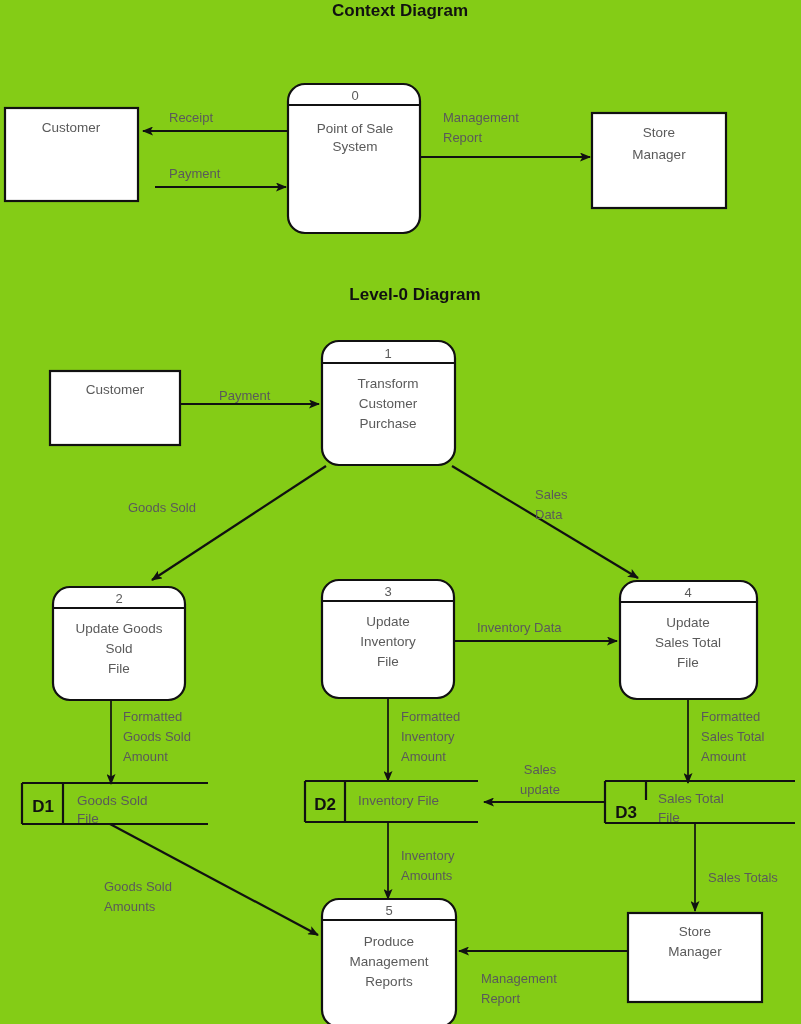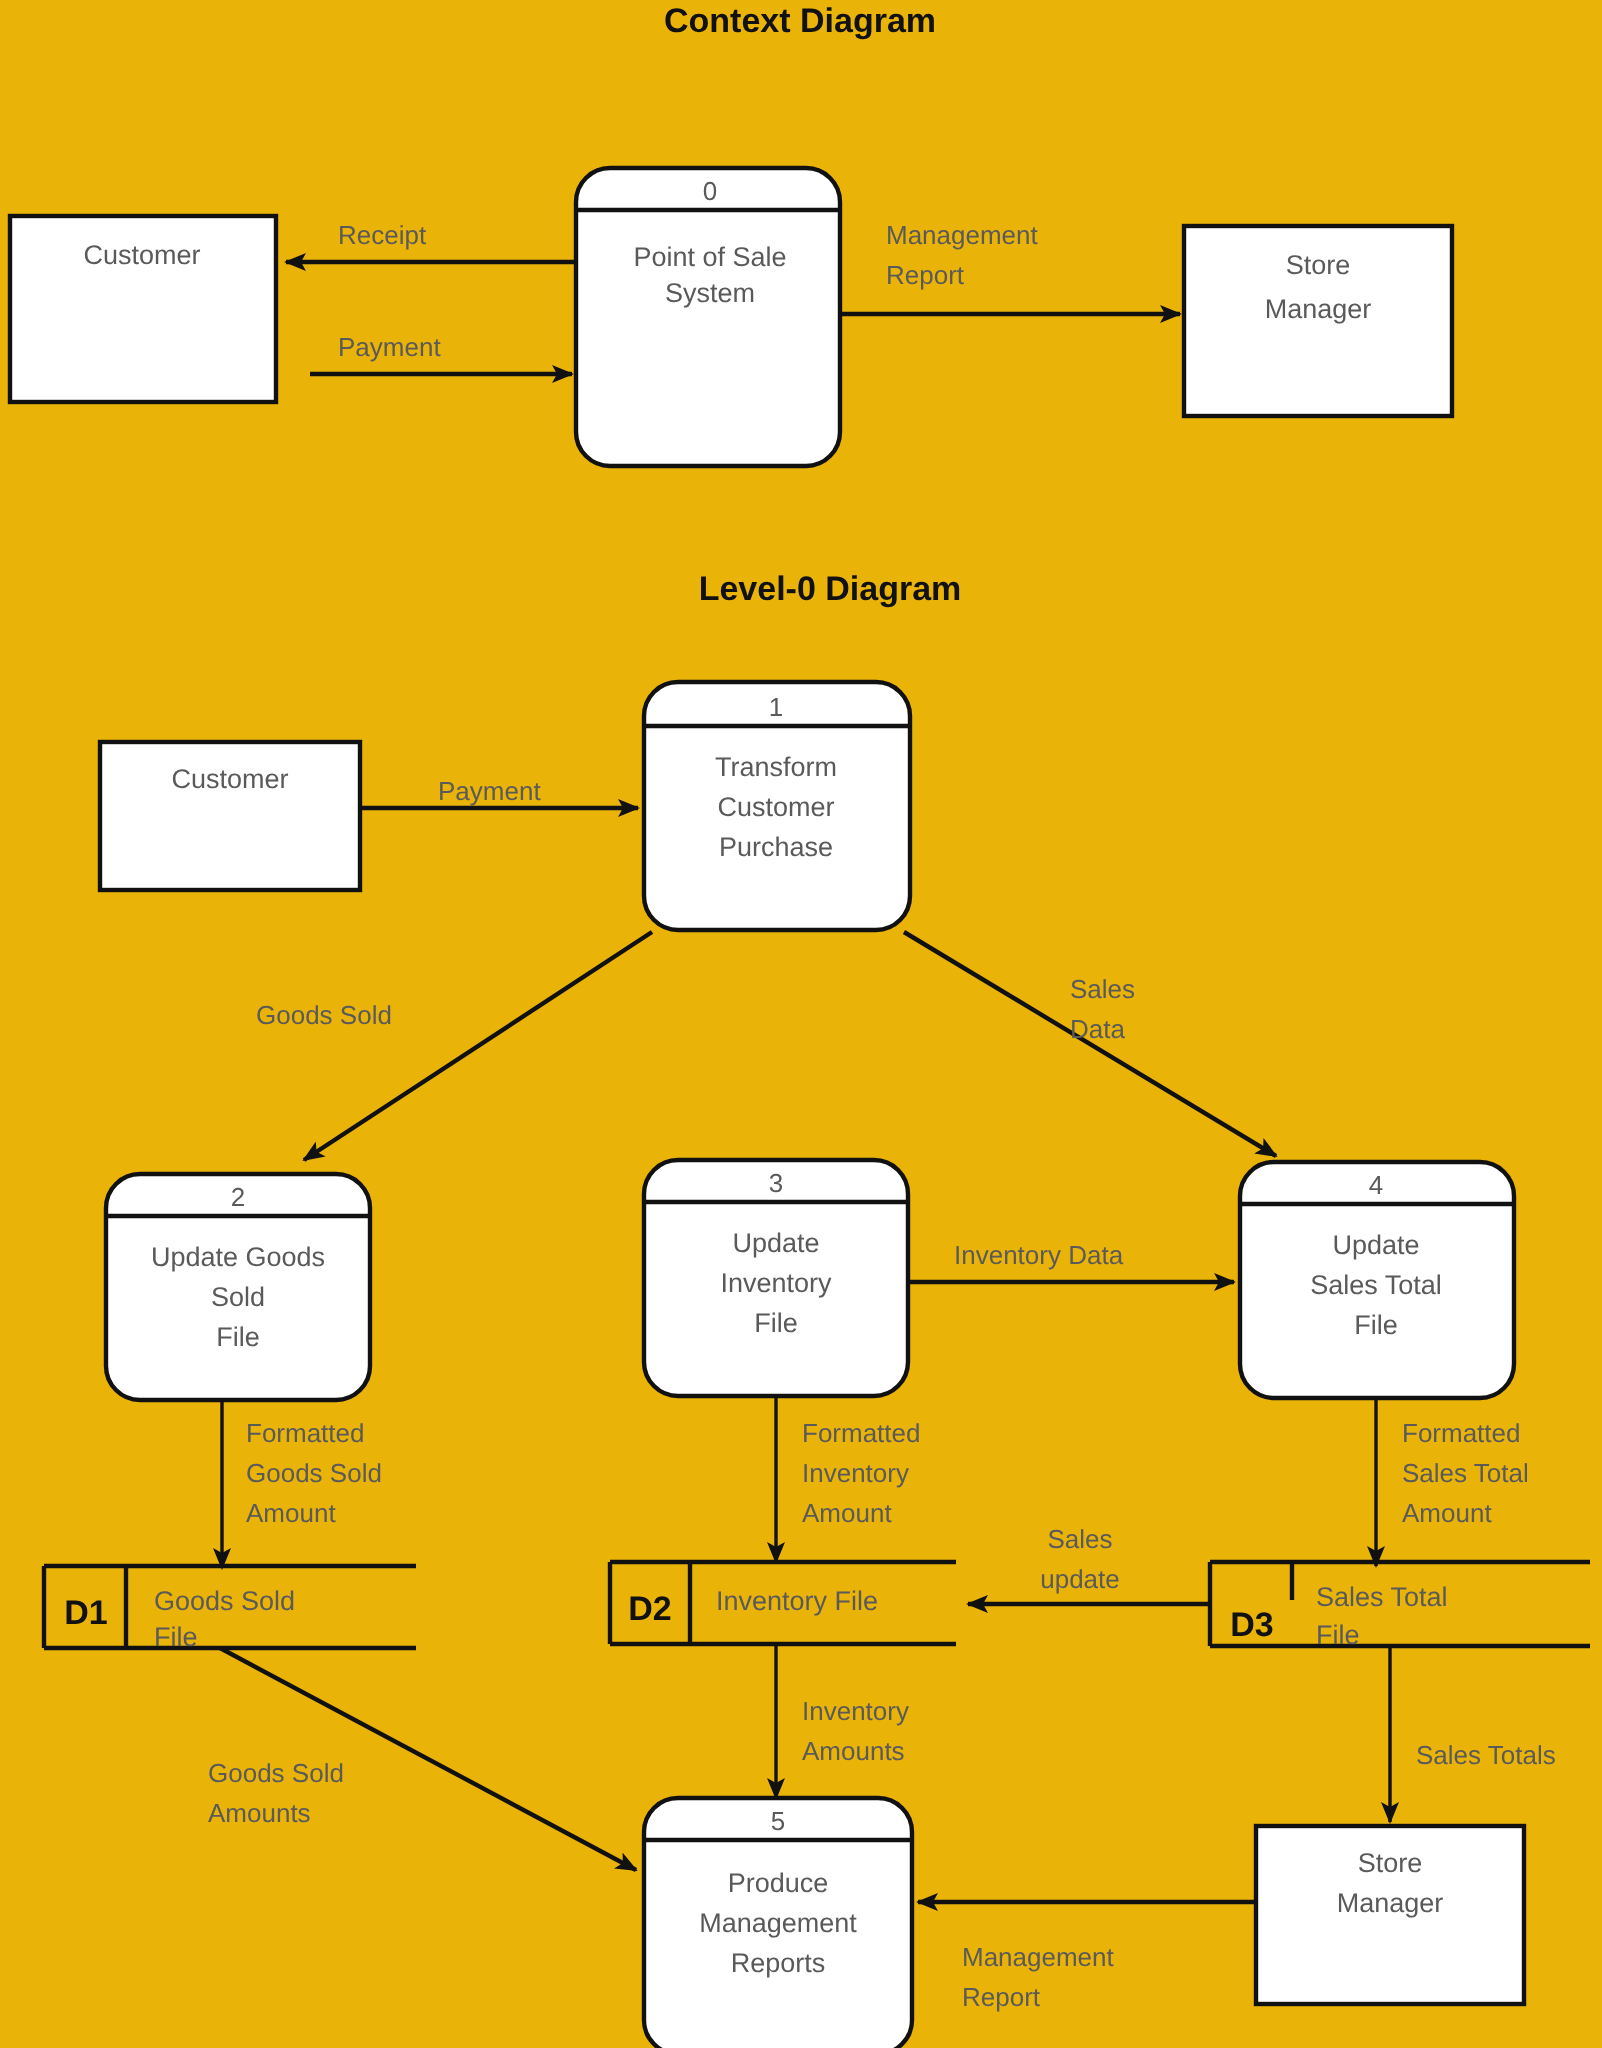--- a/index.html
+++ b/index.html
@@ -11,21 +11,21 @@
     width: 801px;
     height: 1024px;
     font-family: "Liberation Sans", sans-serif;
     color: #3a3a3a;
     overflow: hidden;
   }
   #canvas {
     position: relative;
     width: 801px;
     height: 1024px;
-    background: #eab308;
+    background: #84cc16;
     text-decoration: underline;
   }
   svg.diagram {
     position: absolute;
     top: 0;
     left: 0;
     width: 801px;
     height: 1024px;
   }
   .shape-line {

